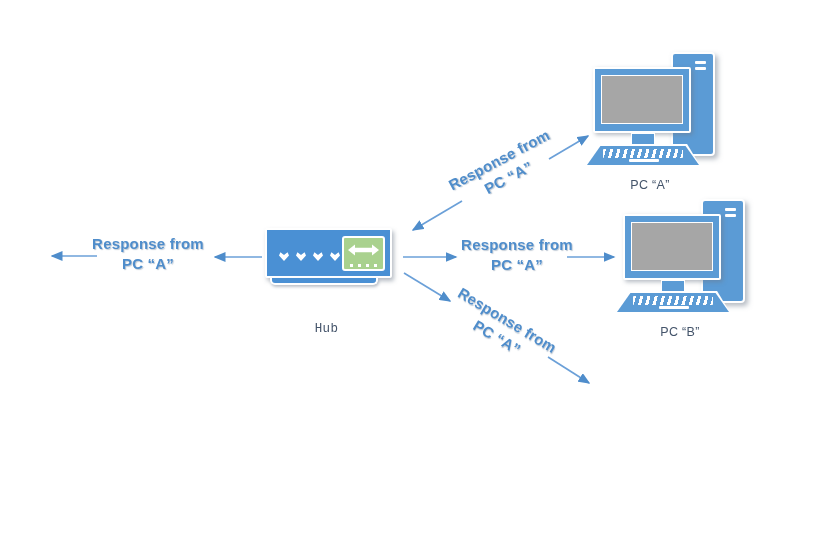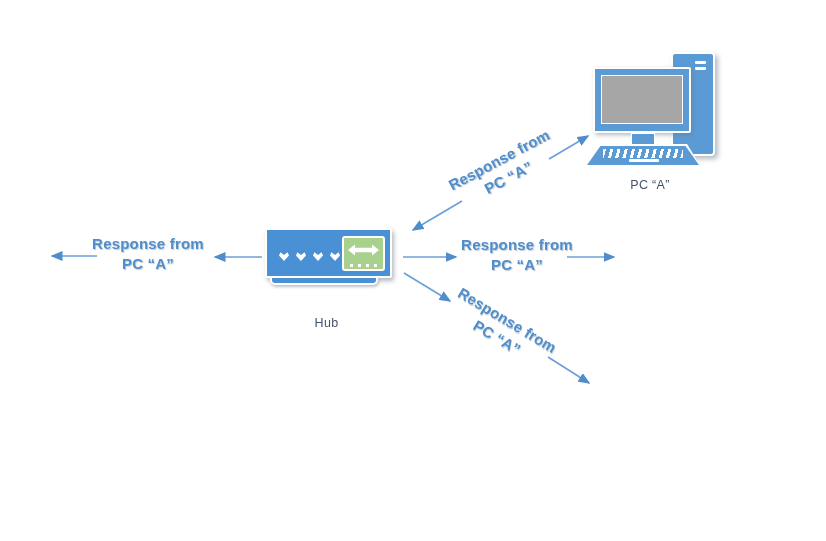--- a/index.html
+++ b/index.html
@@ -42,21 +42,21 @@
   }
   .hub-uplink svg{position:absolute; left:4px; top:5px;}
   .hub-dots{position:absolute; bottom:2px; left:0; width:100%;
     display:flex; justify-content:center; gap:5px;}
   .hub-dot{width:3px; height:3px; background:#fff;}
   .hub-base{
     position:absolute; left:5px; top:50px; width:104px; height:5px;
     background:#4a90d4; border:2px solid #fff; border-top:none;
     border-radius:0 0 5px 5px; box-shadow:1px 2px 3px rgba(110,122,138,.45);
   }
-  .hub .dev-label{left:0; top:88px; width:123px;}
+  .hub .dev-label{left:0; top:94px; width:123px;font-family:Liberation Mono, monospace;}
   
   .pc{position:absolute; width:135px; height:150px;}
   .pc-tower{
     position:absolute; left:86px; top:2px; width:40px; height:100px;
     background:#5b9bd5; border:2px solid #fff; border-radius:4px;
     box-shadow:3px 3px 5px rgba(110,122,138,.5);
   }
   .pc-tower-slot{position:absolute; right:7px; width:11px; height:3px;
     background:#fff; border-radius:1px;}
   .slot1{top:7px;} .slot2{top:13px;}
@@ -171,15 +171,32 @@
     <div class="pc-stand"></div>
     <div class="pc-keyboard">
       <div class="pc-keyboard-inner">
         <div class="pc-keys"></div>
         <div class="pc-spacebar"></div>
       </div>
     </div>
     <div class="dev-label">PC “A”</div>
   </div>
 
+  <div class="pc" style="left:615px; top:197px;">
+    <div class="pc-tower">
+      <div class="pc-tower-slot slot1"></div>
+      <div class="pc-tower-slot slot2"></div>
+    </div>
+    <div class="pc-monitor">
+      <div class="pc-screen"></div>
+    </div>
+    <div class="pc-stand"></div>
+    <div class="pc-keyboard">
+      <div class="pc-keyboard-inner">
+        <div class="pc-keys"></div>
+        <div class="pc-spacebar"></div>
+      </div>
+    </div>
+    <div class="dev-label">PC “B”</div>
+  </div>
 
 
 </div>
 
 </body></html>

